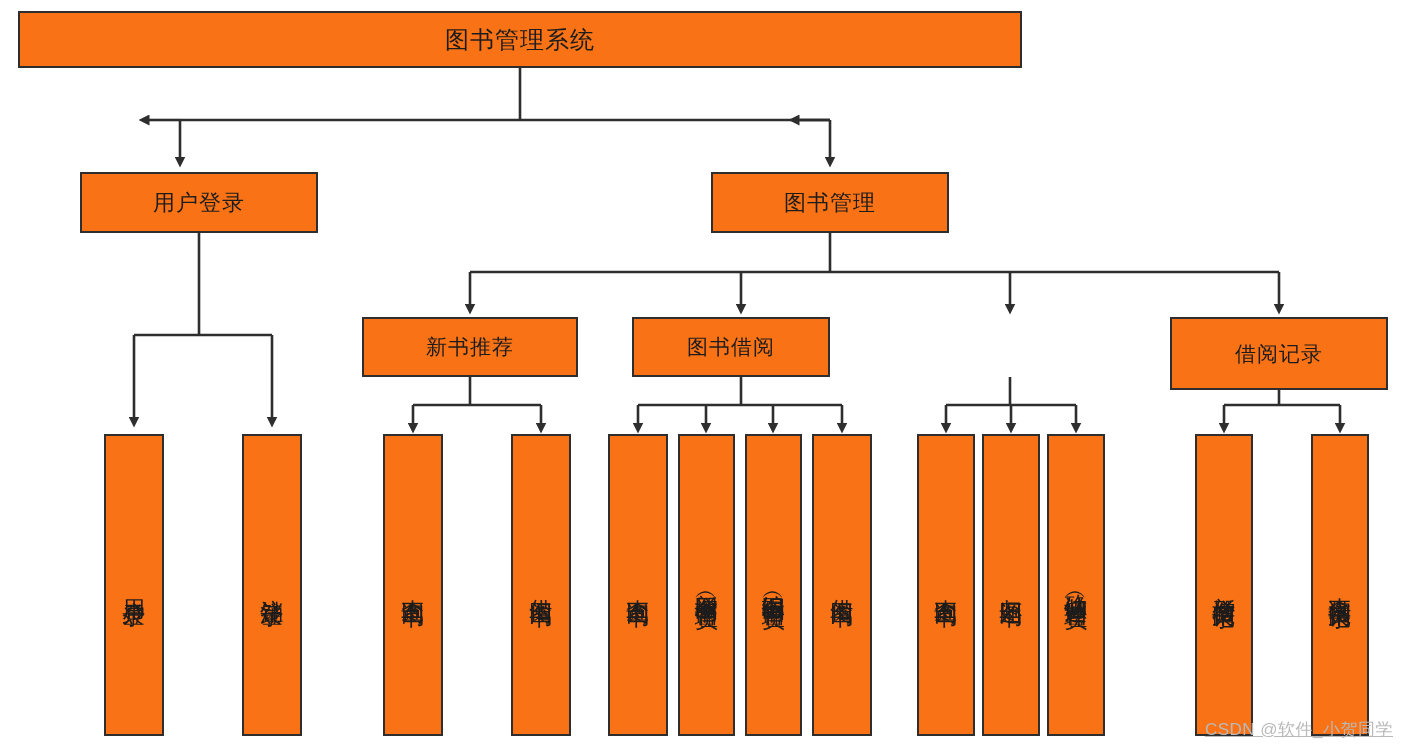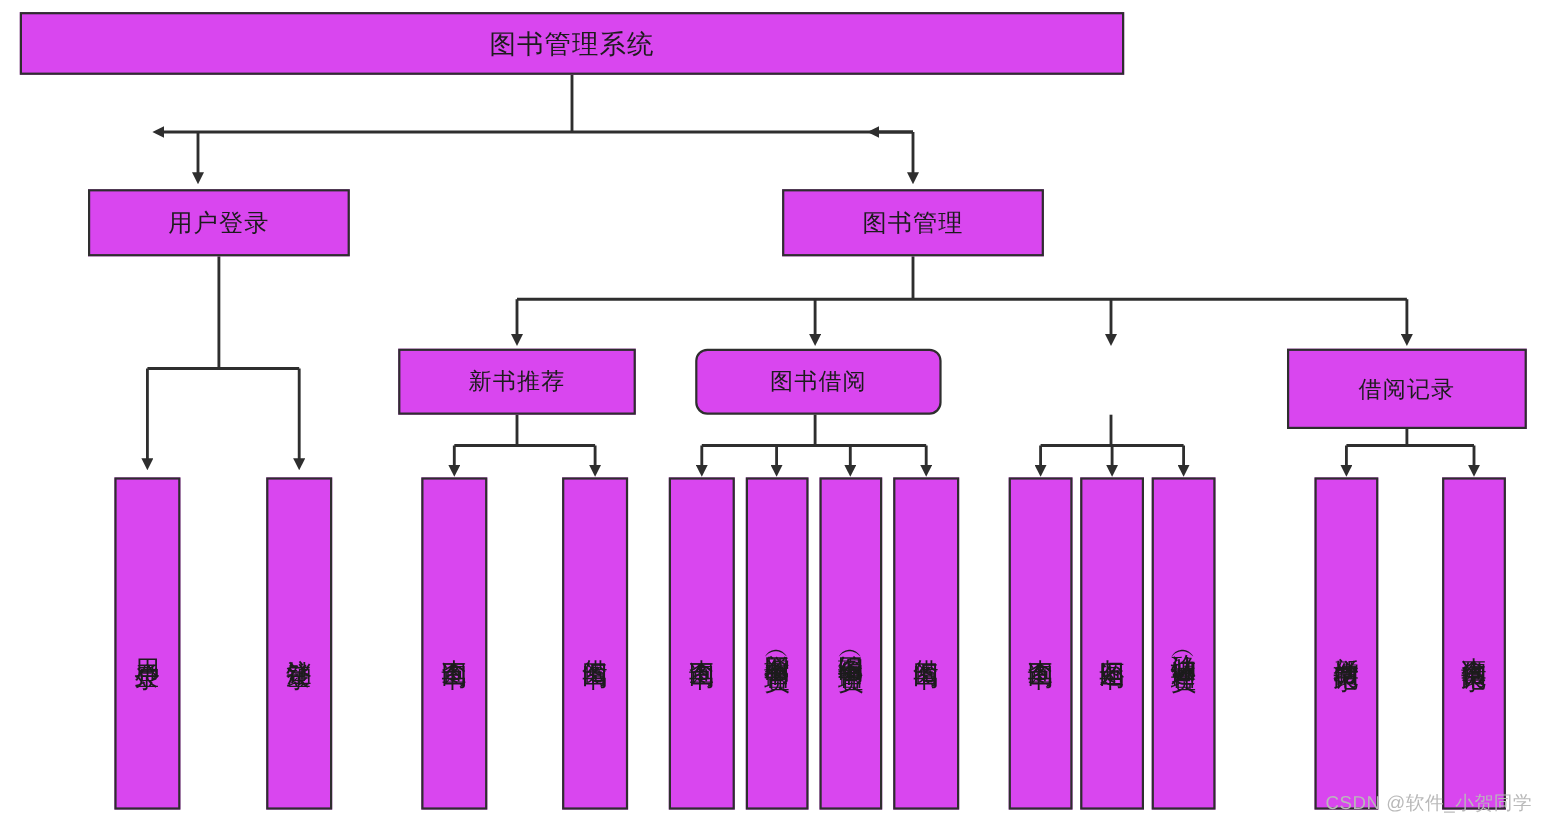--- a/index.html
+++ b/index.html
@@ -17,21 +17,21 @@
   }
   svg#wires{
     position:absolute;
     left:0;top:0;
     width:1405px;height:747px;
     pointer-events:none;
   }
   .node{
     position:absolute;
     box-sizing:border-box;
-    background:#d946ef;
+    background:#f97316;
     border:2.5px solid #2e2e2e;
     display:flex;
     align-items:center;
     justify-content:center;
     color:#1c1c1c;
     z-index:2;
   }
   .node.level0{font-size:24px;letter-spacing:1px;}
   .node.level1{font-size:22px;letter-spacing:1px;}
   .node.level2{font-size:21px;letter-spacing:1px;}
@@ -53,20 +53,21 @@
   }
   .watermark{
     position:absolute;
     right:12px;
     bottom:6px;
     font-size:17px;
     color:#b9b9b9;
     z-index:5;
     white-space:nowrap;
     letter-spacing:0.5px;
+    text-decoration:underline;
   }
 </style>
 </head>
 <body>
 
 <div id="canvas">
 
   <svg id="wires" viewBox="0 0 1405 747" xmlns="http://www.w3.org/2000/svg">
     <defs>
       <marker id="arw" markerWidth="11" markerHeight="11" refX="1.5" refY="5.5" orient="auto" markerUnits="userSpaceOnUse">
@@ -139,21 +140,21 @@
   </div>
 
   <div class="node level1" style="left:711px;top:172px;width:238px;height:61px;">
     <span>图书管理</span>
   </div>
 
   <div class="node level2" style="left:362px;top:317px;width:216px;height:60px;">
     <span>新书推荐</span>
   </div>
 
-  <div class="node level2" style="left:632px;top:317px;width:224px;height:60px;border-radius:11px;">
+  <div class="node level2" style="left:632px;top:317px;width:198px;height:60px;">
     <span>图书借阅</span>
   </div>
 
 
   <div class="node level2" style="left:1170px;top:317px;width:218px;height:73px;">
     <span>借阅记录</span>
   </div>
 
   <div class="node leaf" style="left:104px;top:434px;width:60px;height:302px;">
     <span class="vtext">用户登录</span>

